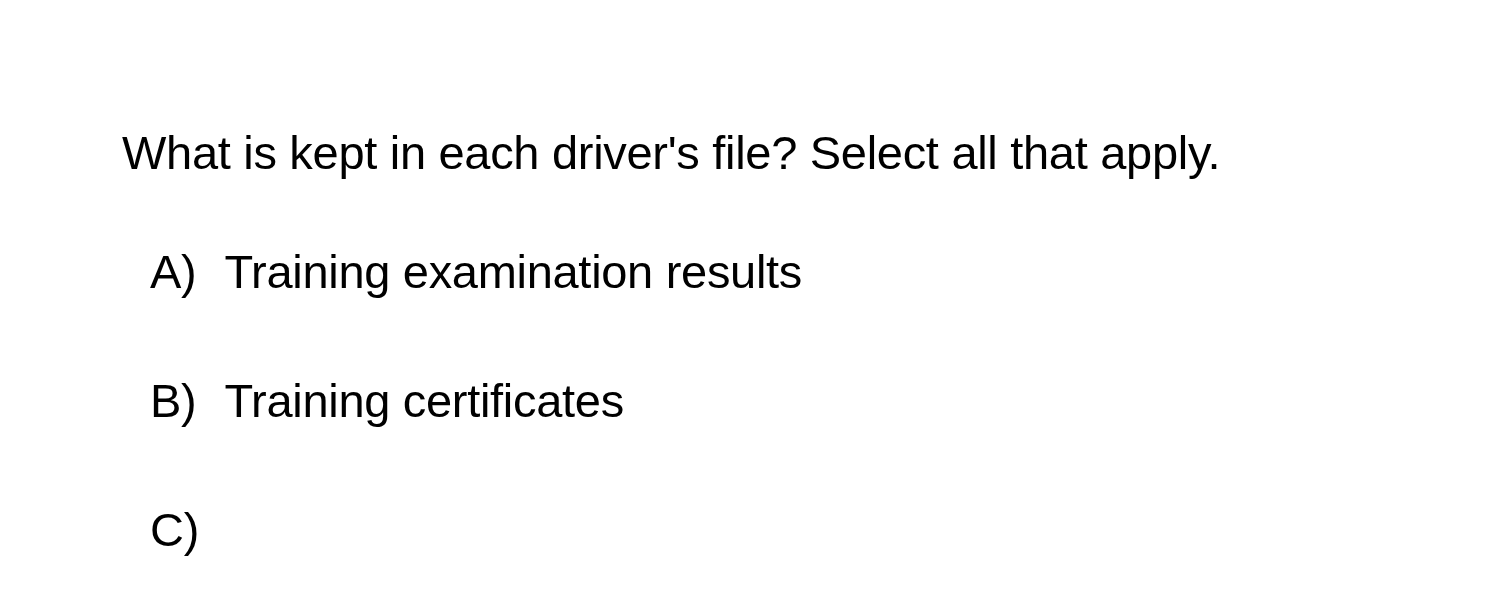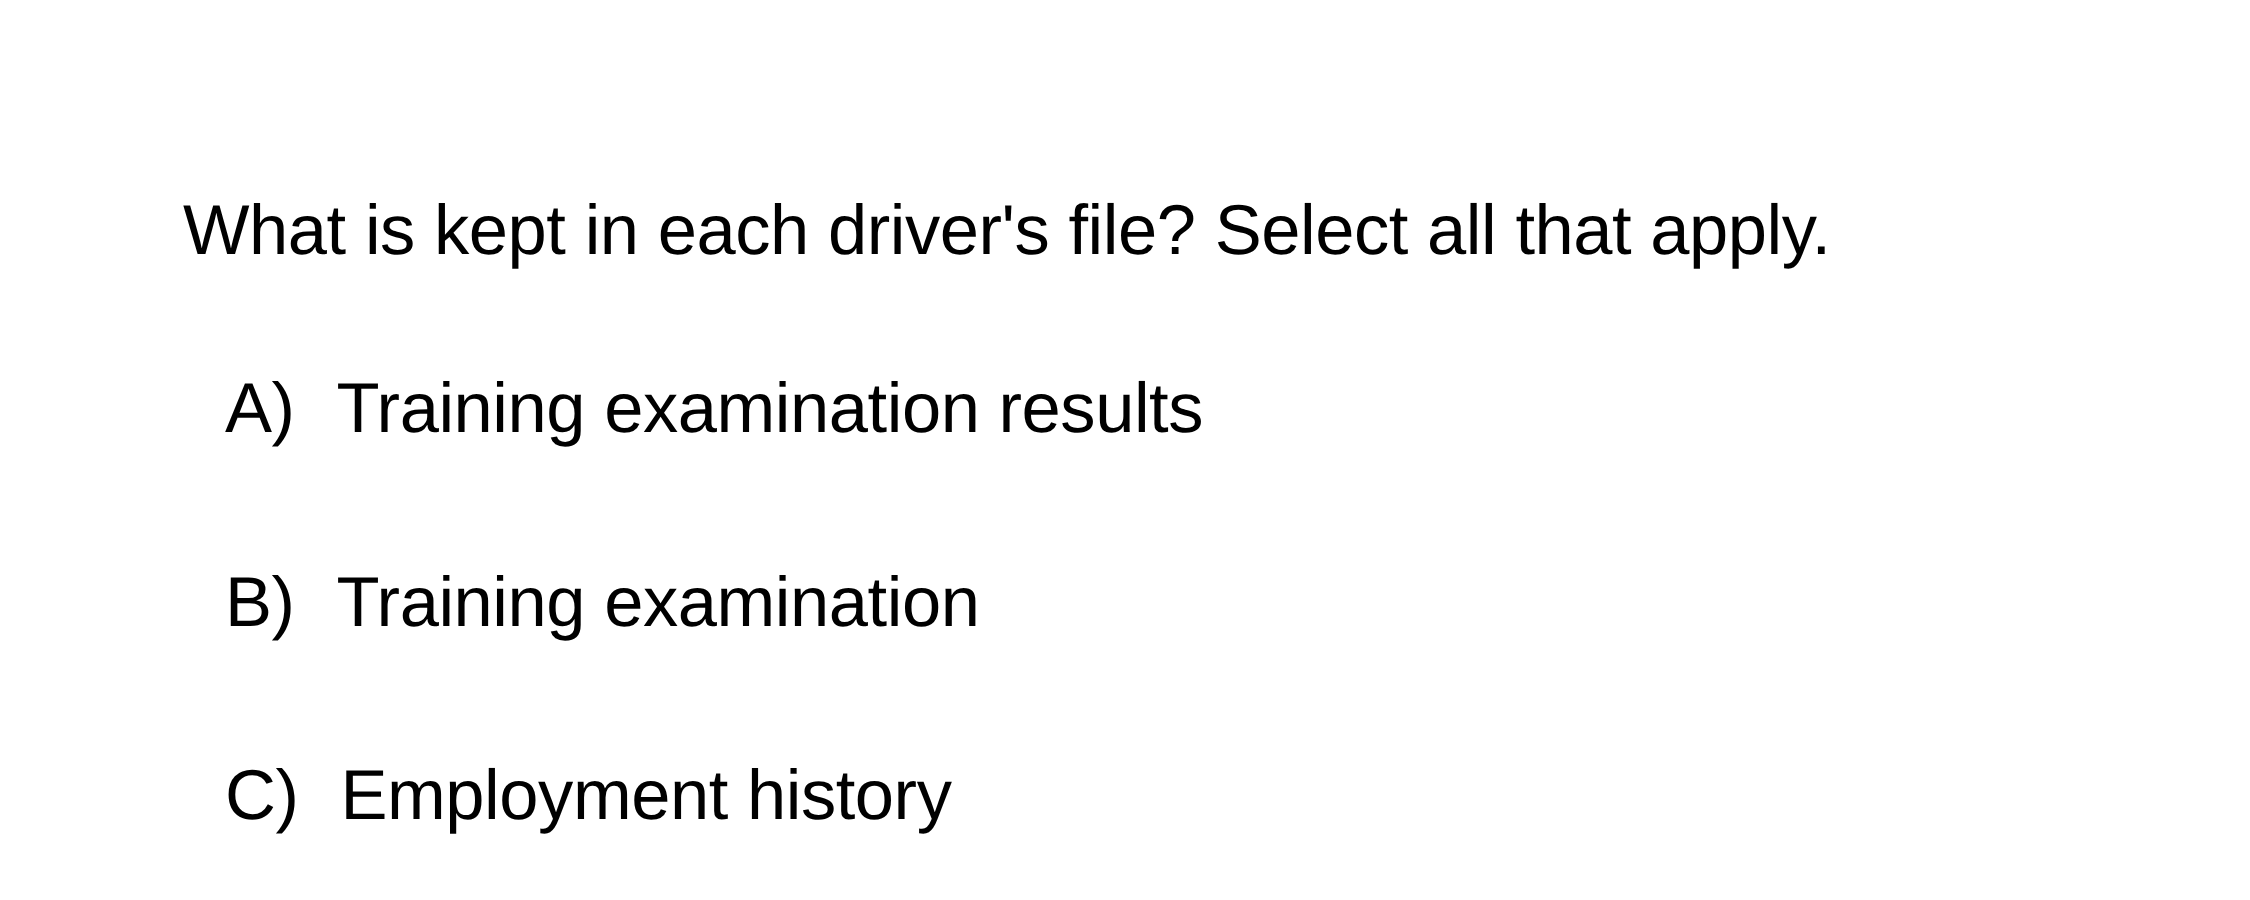--- a/index.html
+++ b/index.html
@@ -45,19 +45,18 @@
 
 <div class="question-text">What is kept in each driver's file? Select all that apply.</div>
 
 <div class="options-container">
   <div class="option-row">
     <span class="option-letter">A)</span>
     <span class="option-text">Training examination results</span>
   </div>
   <div class="option-row">
     <span class="option-letter">B)</span>
-    <span class="option-text">Training examination</span>
+    <span class="option-text">Training certificates</span>
   </div>
   <div class="option-row">
     <span class="option-letter">C)</span>
-    <span class="option-text">Employment history</span>
   </div>
 </div>
 
 </body></html>

